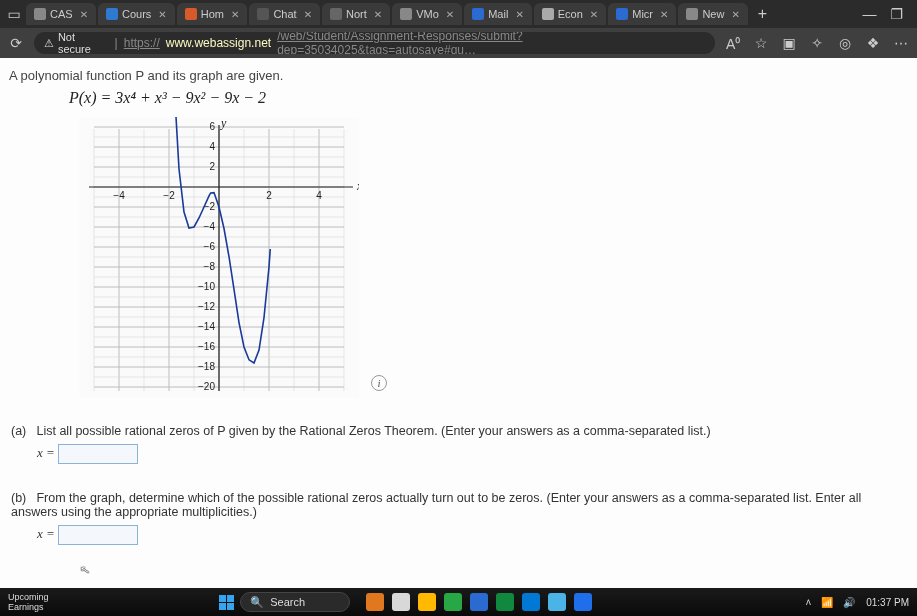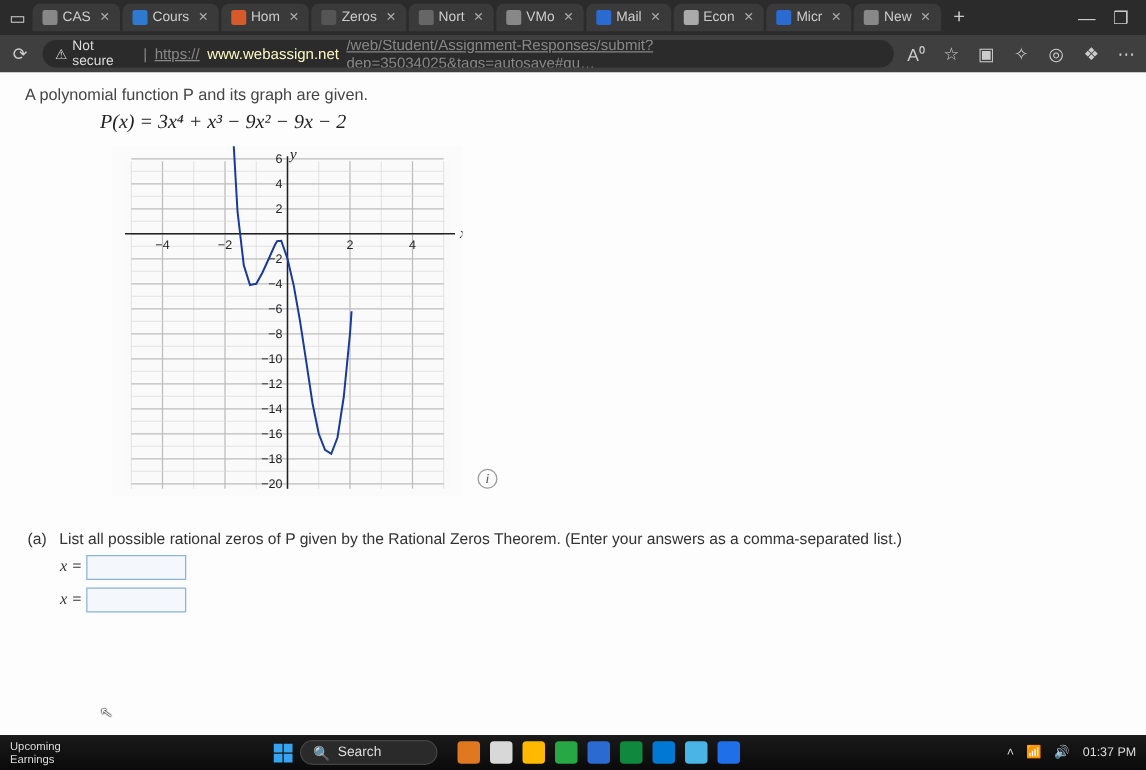--- a/index.html
+++ b/index.html
@@ -61,21 +61,21 @@
   }
   .ns-warn {
     display:flex; align-items:center; gap:4px;
     font-size:11px;
   }
   .icon-btn { width:20px; text-align:center; font-size:14px; color:#ccc; }
   
   .page {
     background: #fdfdfd;
     height: 530px;
-    padding: 10px 20px;
+    padding: 10px 9px;
     color: #333;
     font-size: 13px;
     overflow: hidden;
     position:relative;
   }
   .prompt { color:#444; font-size:13px; }
   .fn {
     font-family: "Times New Roman", serif;
     font-style: italic;
     padding: 6px 0 6px 60px;
@@ -155,21 +155,21 @@
         <span>Cours</span>
         <span class="x">✕</span>
       </div>
       <div class="tab">
         <span class="fav" style="background:#d65a2a;border-radius:2px"></span>
         <span>Hom</span>
         <span class="x">✕</span>
       </div>
       <div class="tab">
         <span class="fav" style="background:#555;border-radius:2px"></span>
-        <span>Zeros</span>
+        <span>Chat</span>
         <span class="x">✕</span>
       </div>
       <div class="tab">
         <span class="fav" style="background:#666;border-radius:2px"></span>
         <span>Nort</span>
         <span class="x">✕</span>
       </div>
       <div class="tab">
         <span class="fav" style="background:#888;border-radius:2px"></span>
         <span>VMo</span>
@@ -309,20 +309,24 @@
 
   <div class="part">
     <span class="part-lbl">(a)</span>
     <span>List all possible rational zeros of P given by the Rational Zeros Theorem. (Enter your answers as a comma-separated list.)</span>
   </div>
   <div class="ans-row">
     <span>x =</span>
     <input class="ans-box" style="">
   </div>
 
+  <div class="part">
+    <span class="part-lbl">(b)</span>
+    <span>From the graph, determine which of the possible rational zeros actually turn out to be zeros. (Enter your answers as a comma-separated list. Enter all answers using the appropriate multiplicities.)</span>
+  </div>
   <div class="ans-row">
     <span>x =</span>
     <input class="ans-box" style="">
   </div>
 
   <span class="cursor-arrow">↖</span>
 </div>
 
 <div class="taskbar">
   <div class="tb-left">

